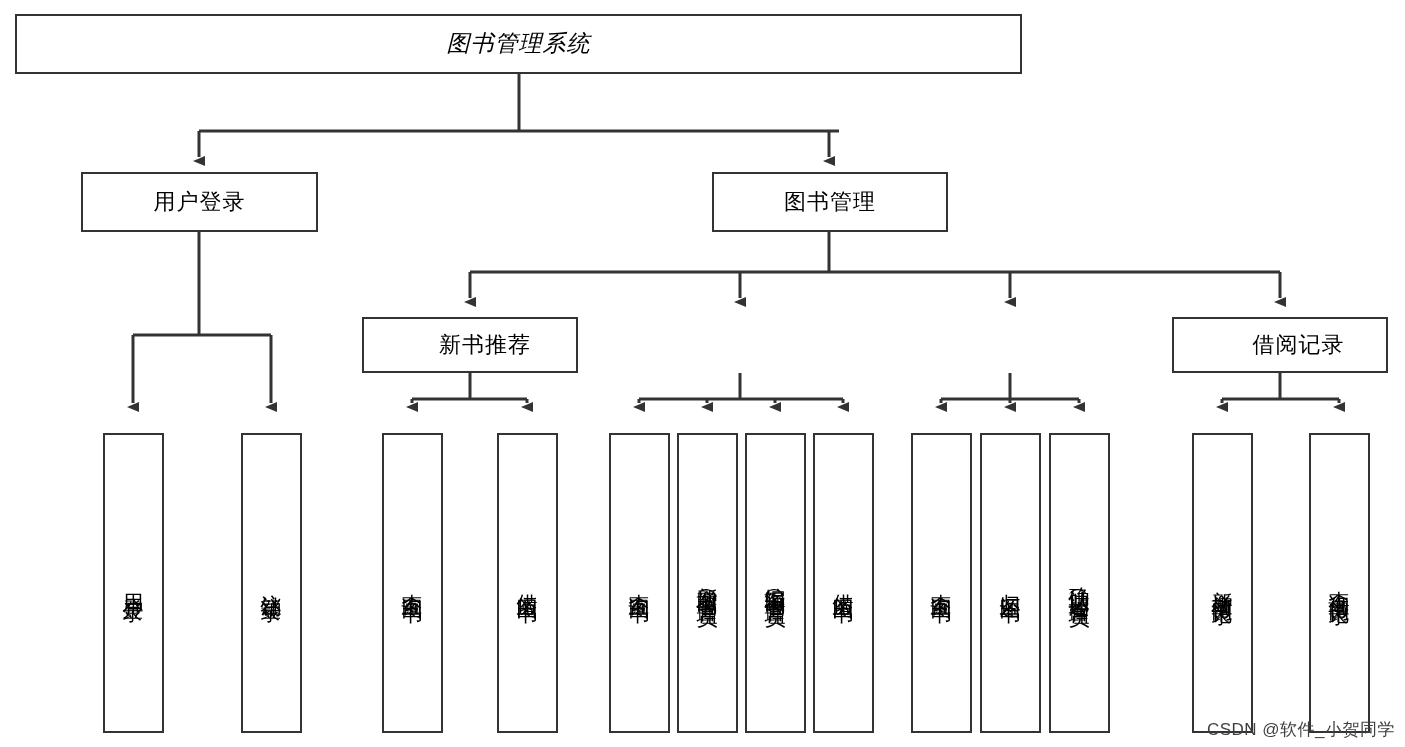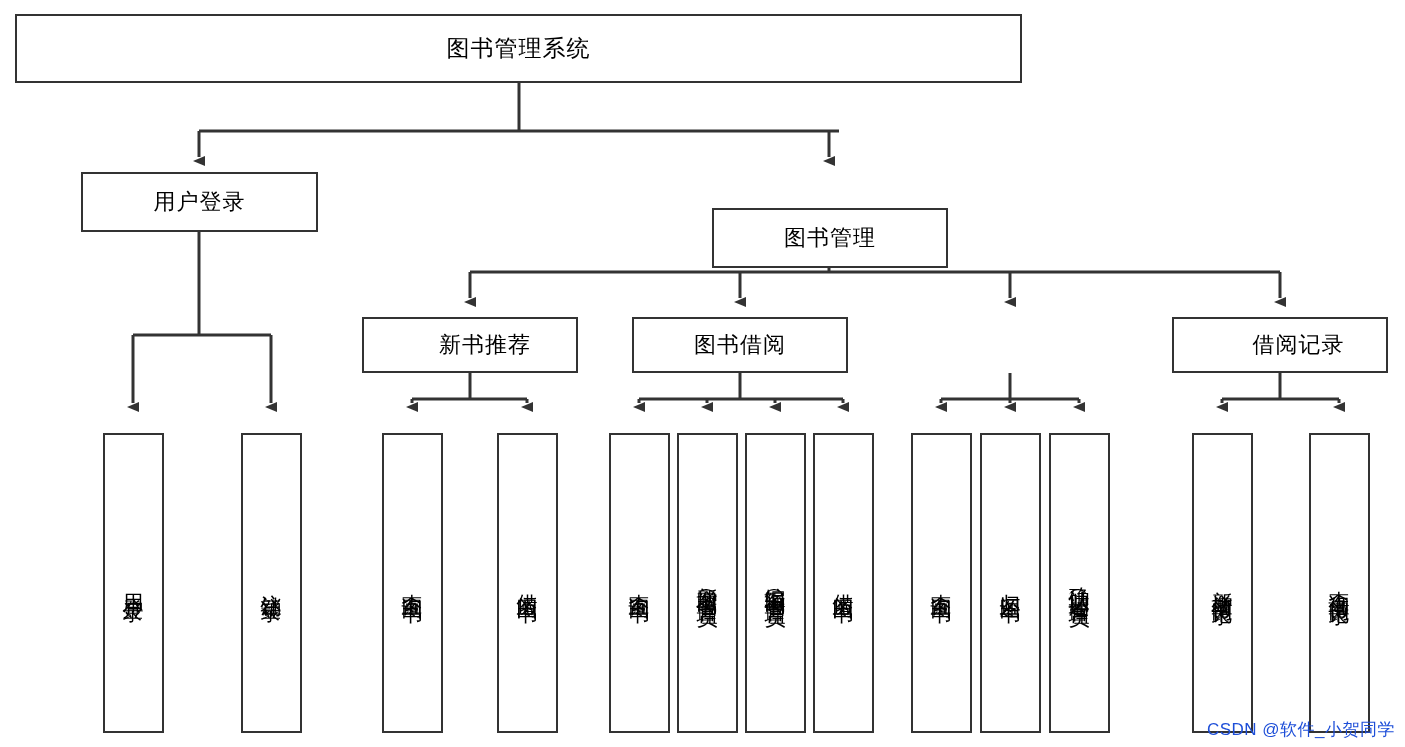--- a/index.html
+++ b/index.html
@@ -61,21 +61,21 @@
     text-orientation: upright;
     display: block;
     white-space: normal;
     max-height: 100%;
   }
   .watermark {
     position: absolute;
     right: 10px;
     bottom: 6px;
     font-size: 17px;
-    color: #1d4ed8;
+    color: #404040;
     letter-spacing: 0.5px;
     white-space: nowrap;
     font-family: "Liberation Sans", "DejaVu Sans", sans-serif;
   }
 </style>
 </head>
 <body>
 
 <div id="canvas">
 
@@ -122,27 +122,26 @@
       <path d="M1010,399 L1010,403" marker-end="url(#arrow)"></path>
       <path d="M1079,399 L1079,403" marker-end="url(#arrow)"></path>
 
       <path d="M1280,373 L1280,399"></path>
       <path d="M1222,399 L1339,399"></path>
       <path d="M1222,399 L1222,403" marker-end="url(#arrow)"></path>
       <path d="M1339,399 L1339,403" marker-end="url(#arrow)"></path>
     </g>
   </svg>
 
-  <div class="node horiz root" style="left:15px; top:14px; width:1007px; height:69px;">图书管理系统</div>
+  <div class="node horiz root" style="left:15px; top:14px; width:1007px; height:60px;font-style:italic;">图书管理系统</div>
 
   <div class="node horiz" style="left:81px; top:172px; width:237px; height:60px;">用户登录</div>
-  <div class="node horiz" style="left:712px; top:172px; width:236px; height:60px;margin-top:36px;">图书管理</div>
+  <div class="node horiz" style="left:712px; top:172px; width:236px; height:60px;">图书管理</div>
 
   <div class="node horiz" style="left:362px; top:317px; width:216px; height:56px;padding-left:30px;">新书推荐</div>
-  <div class="node horiz" style="left:632px; top:317px; width:216px; height:56px;">图书借阅</div>
   <div class="node horiz" style="left:1172px; top:317px; width:216px; height:56px;padding-left:37px;">借阅记录</div>
 
   <div class="node vert" style="left:103px; top:433px; width:61px; height:300px;">
     <span class="vtext">用户登录</span>
   </div>
   <div class="node vert" style="left:241px; top:433px; width:61px; height:300px;">
     <span class="vtext">注销登录</span>
   </div>
 
   <div class="node vert" style="left:382px; top:433px; width:61px; height:300px;">

